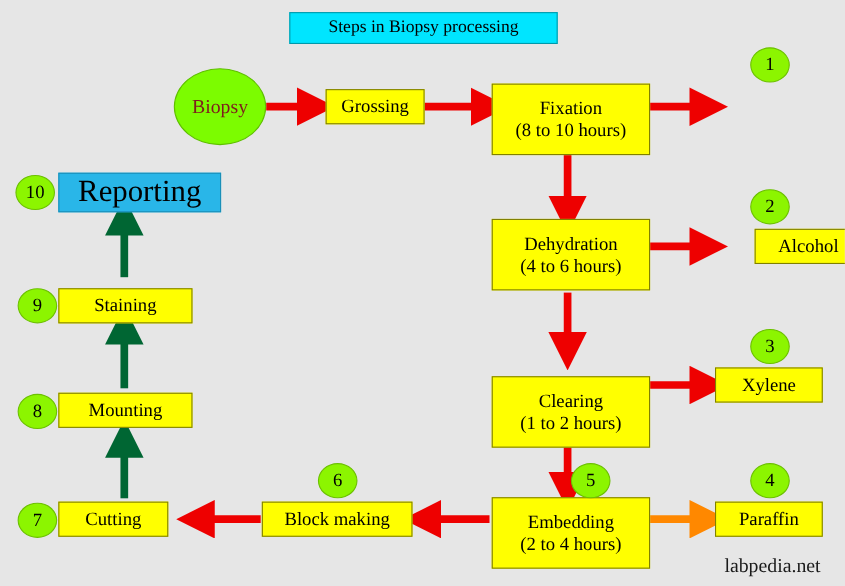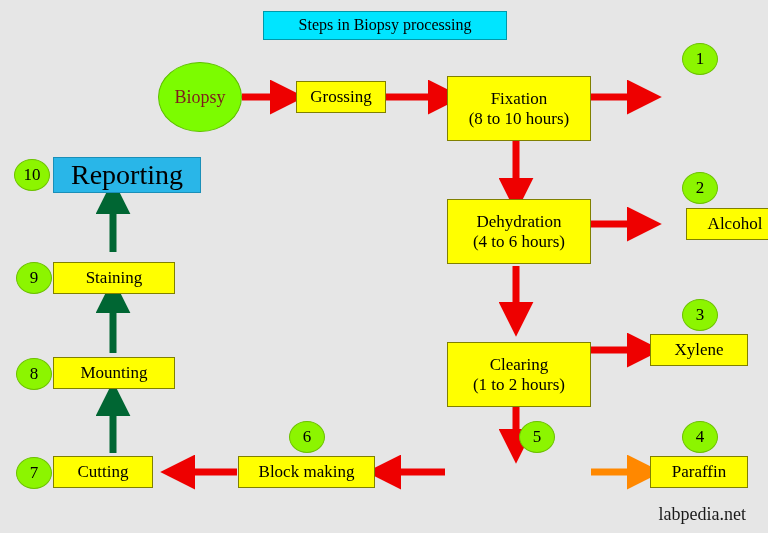--- a/index.html
+++ b/index.html
@@ -176,20 +176,24 @@
     <span class="sub">(1 to 2 hours)</span>
   </div>
 
   <div class="node box" style="left:650px; top:334px; width:98px; height:32px;">
     <span>Xylene</span>
   </div>
   <div class="badge" style="left:682px; top:299px;">
     <span>3</span>
   </div>
 
+  <div class="node box" style="left:447px; top:452px; width:144px; height:65px;">
+    <span>Embedding</span>
+    <span class="sub">(2 to 4 hours)</span>
+  </div>
   <div class="badge" style="left:519px; top:421px;">
     <span>5</span>
   </div>
 
   <div class="node box" style="left:650px; top:456px; width:98px; height:32px;">
     <span>Paraffin</span>
   </div>
   <div class="badge" style="left:682px; top:421px;">
     <span>4</span>
   </div>

